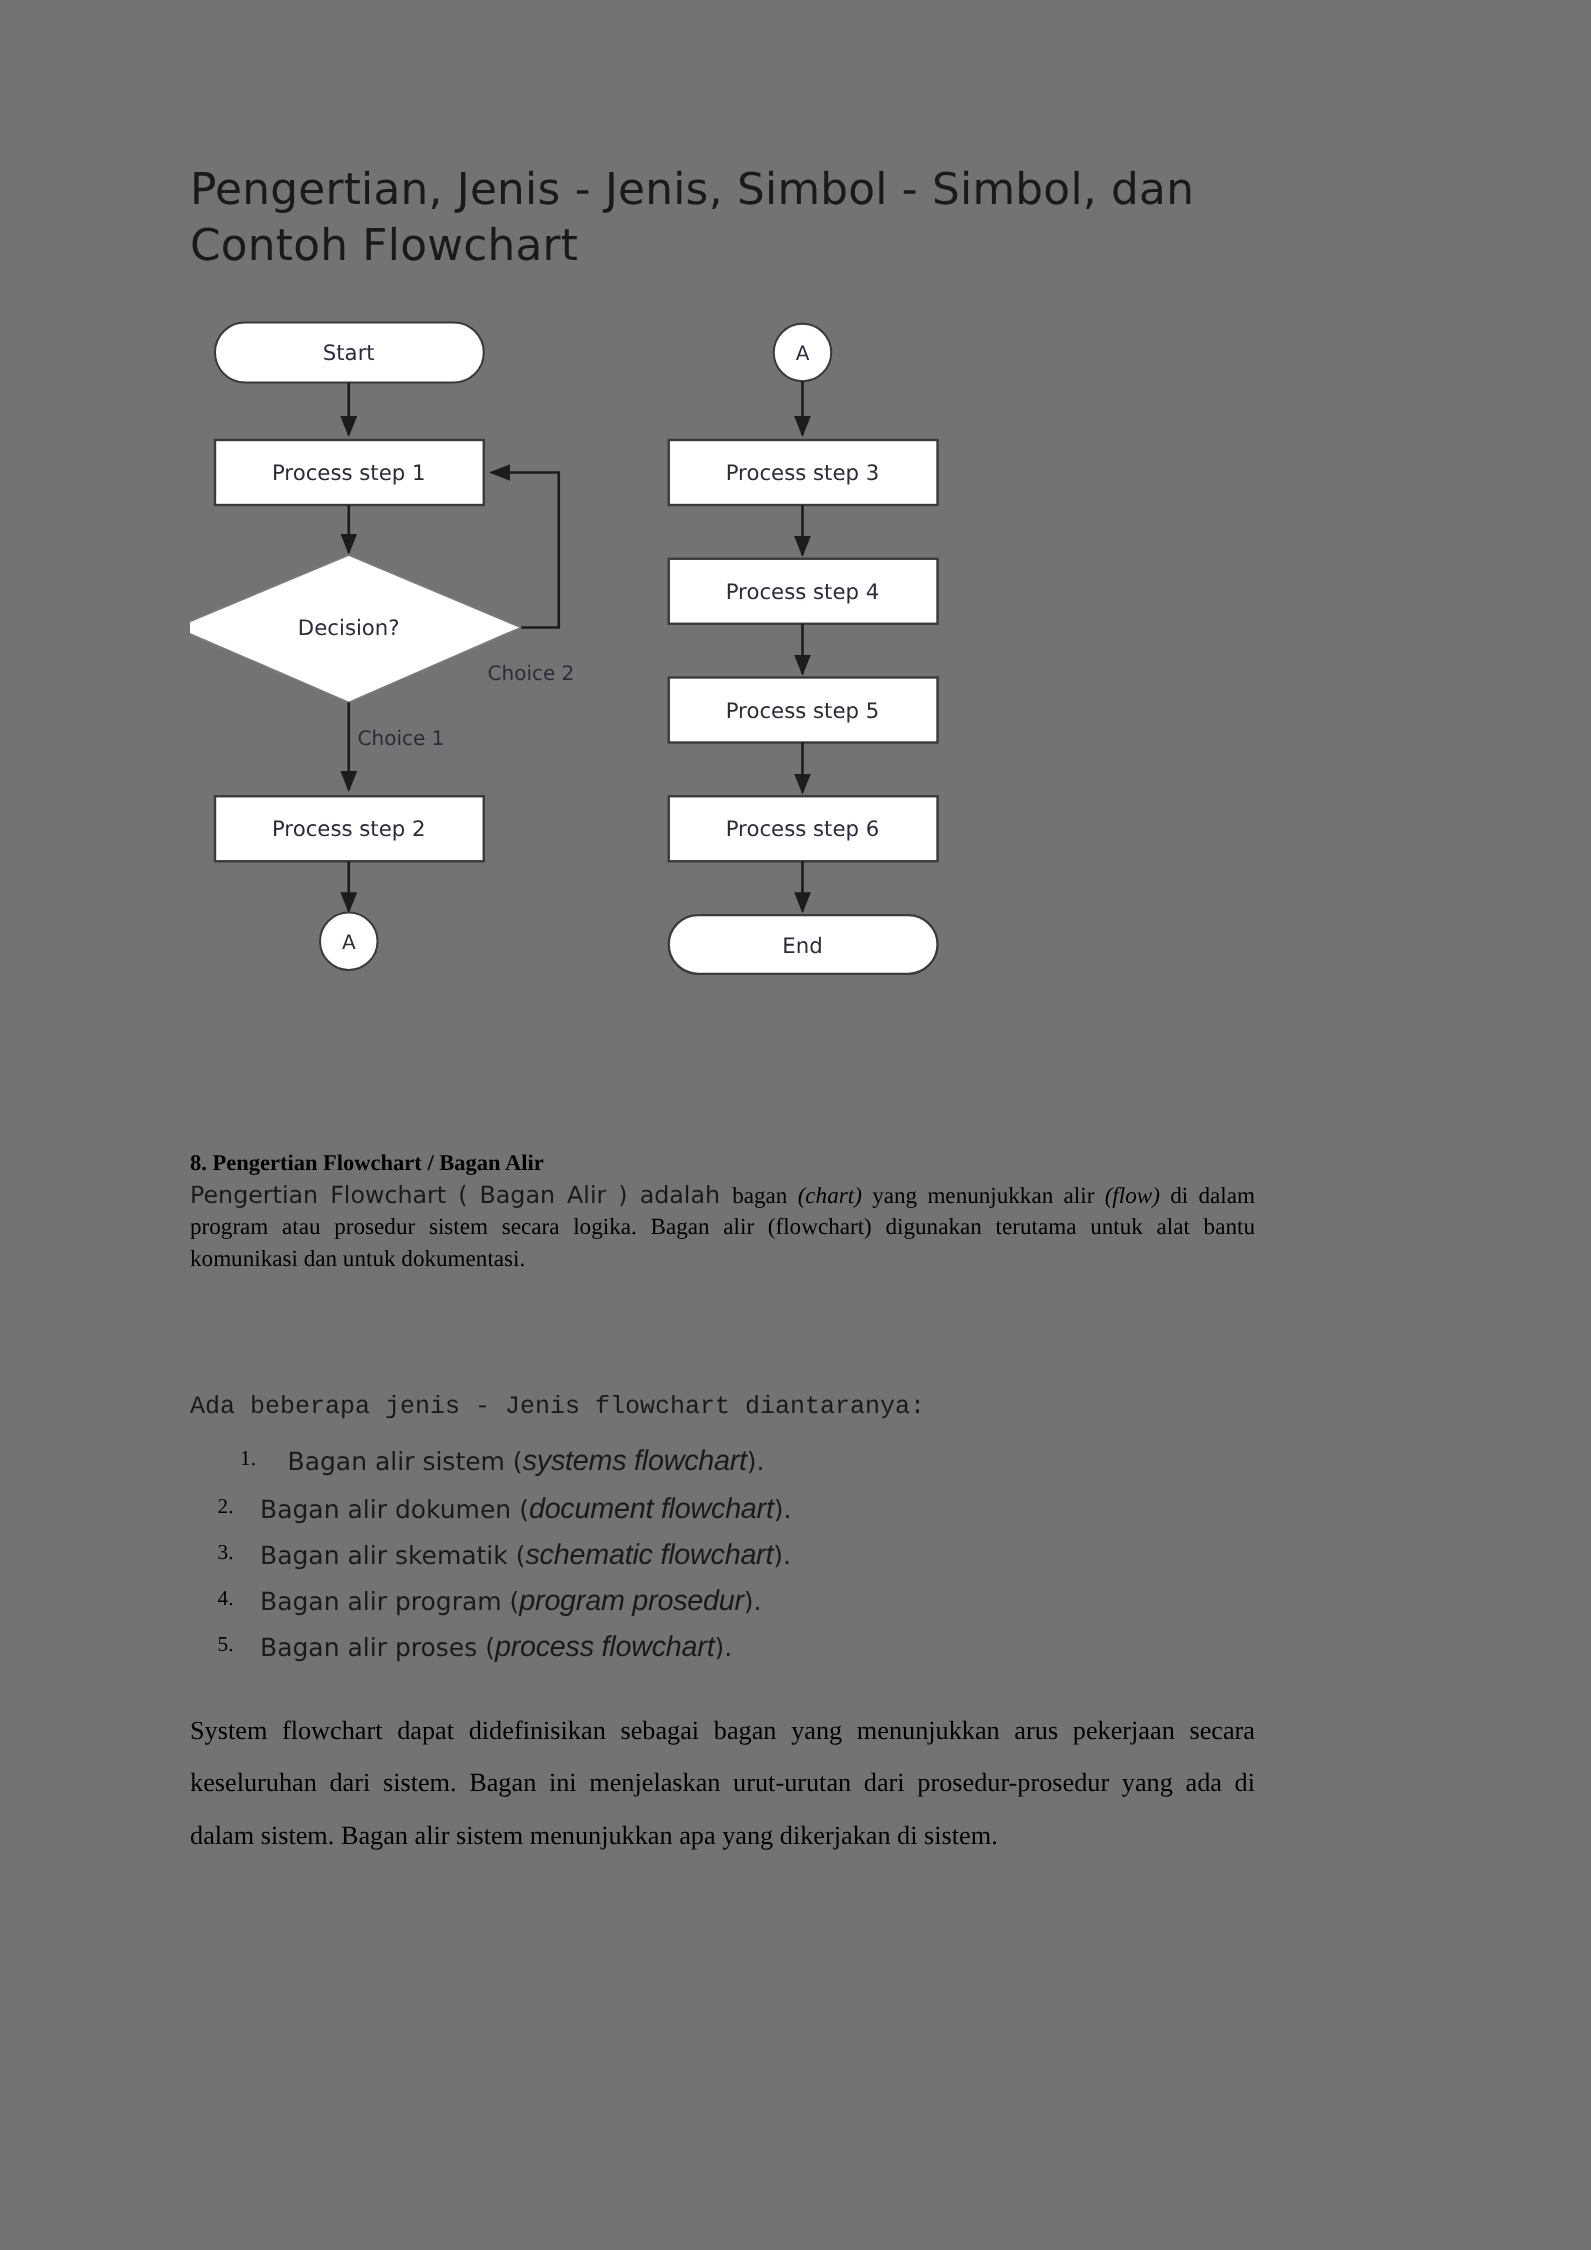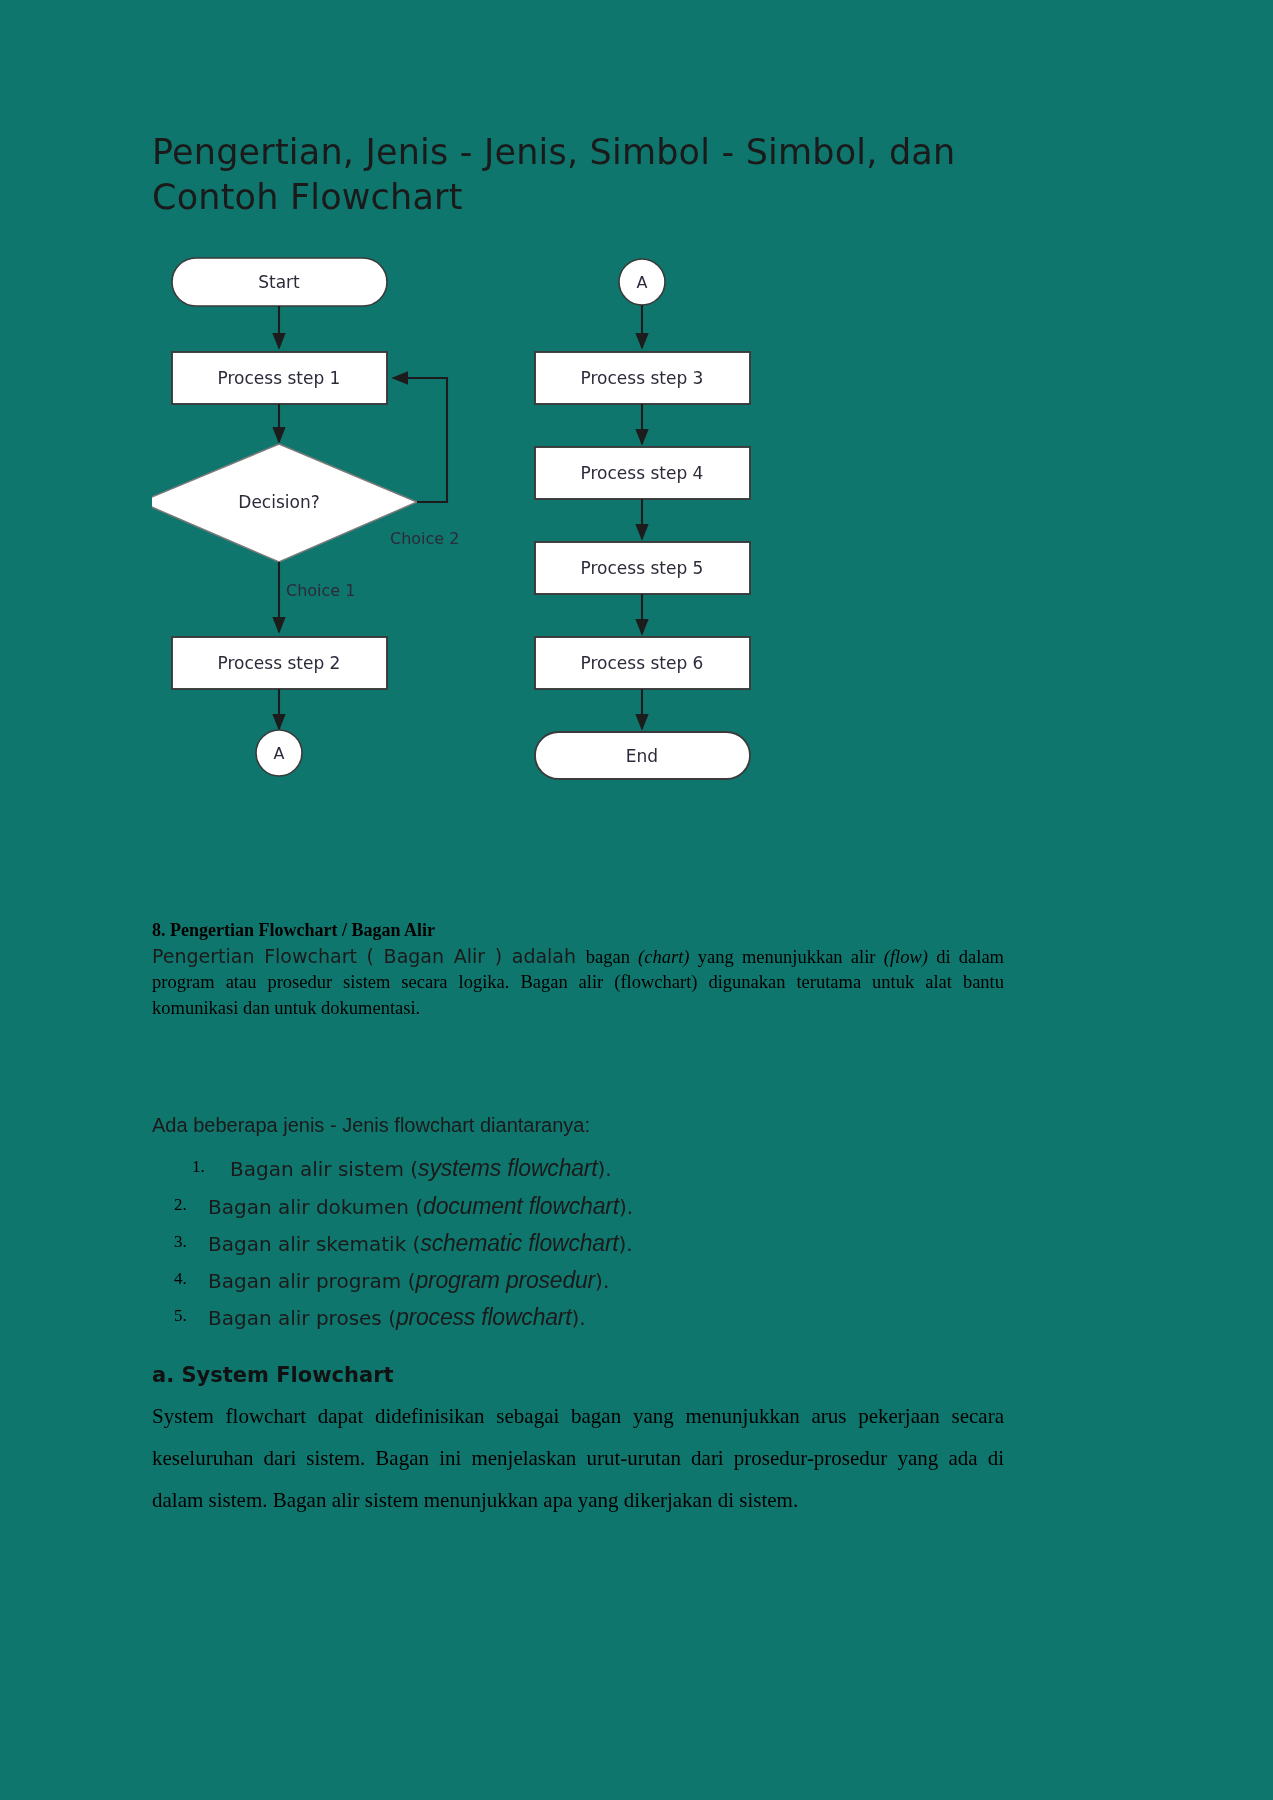--- a/index.html
+++ b/index.html
@@ -13,21 +13,21 @@
     min-height: 1800px;
     font-family: "Liberation Serif", serif;
     color: #000000;
     -webkit-font-smoothing: antialiased;
   }
 
   .page {
     position: relative;
     width: 1273px;
     min-height: 1800px;
-    background: #0f766e;
+    background: #737373;
     box-sizing: border-box;
     padding: 130px 140px 40px 152px;
   }
 
   
   .doc-title {
     font-family: "DejaVu Sans", sans-serif;
     font-size: 35px;
     font-weight: 400;
     line-height: 1.28;
@@ -88,21 +88,21 @@
     font-family: "DejaVu Sans", sans-serif;
     font-size: 19px;
     color: #1a1a1a;
   }
   .em-serif {
     font-family: "Liberation Serif", serif;
     font-style: italic;
     font-size: 18.5px;
   }
   .sans-line {
-    font-family: Liberation Sans, sans-serif;
+    font-family: Liberation Mono, monospace;
     font-size: 20px;
     color: #1a1a1a;
     margin: 0;
     line-height: 1.45;
   }
 
   .spacer-lg { height: 42px; }
   .spacer-md { height: 22px; }
 
   
@@ -255,17 +255,16 @@
     <ol class="jenis-list">
       <li class="first"><span class="num">1.</span><span>Bagan alir sistem (</span><span class="ital">systems flowchart</span><span>).</span></li>
       <li><span class="num">2.</span><span>Bagan alir dokumen (</span><span class="ital">document flowchart</span><span>).</span></li>
       <li><span class="num">3.</span><span>Bagan alir skematik (</span><span class="ital">schematic flowchart</span><span>).</span></li>
       <li><span class="num">4.</span><span>Bagan alir program (</span><span class="ital">program prosedur</span><span>).</span></li>
       <li><span class="num">5.</span><span>Bagan alir proses (</span><span class="ital">process flowchart</span><span>).</span></li>
     </ol>
   </div>
 
   <div class="section">
-    <div class="sub-heading">a. System Flowchart</div>
     <p class="para-justify-wide">System flowchart dapat didefinisikan sebagai bagan yang menunjukkan arus pekerjaan secara keseluruhan dari sistem. Bagan ini menjelaskan urut-urutan dari prosedur-prosedur yang ada di dalam sistem. Bagan alir sistem menunjukkan apa yang dikerjakan di sistem.</p>
   </div>
 
 </div>
 
 </body></html>

